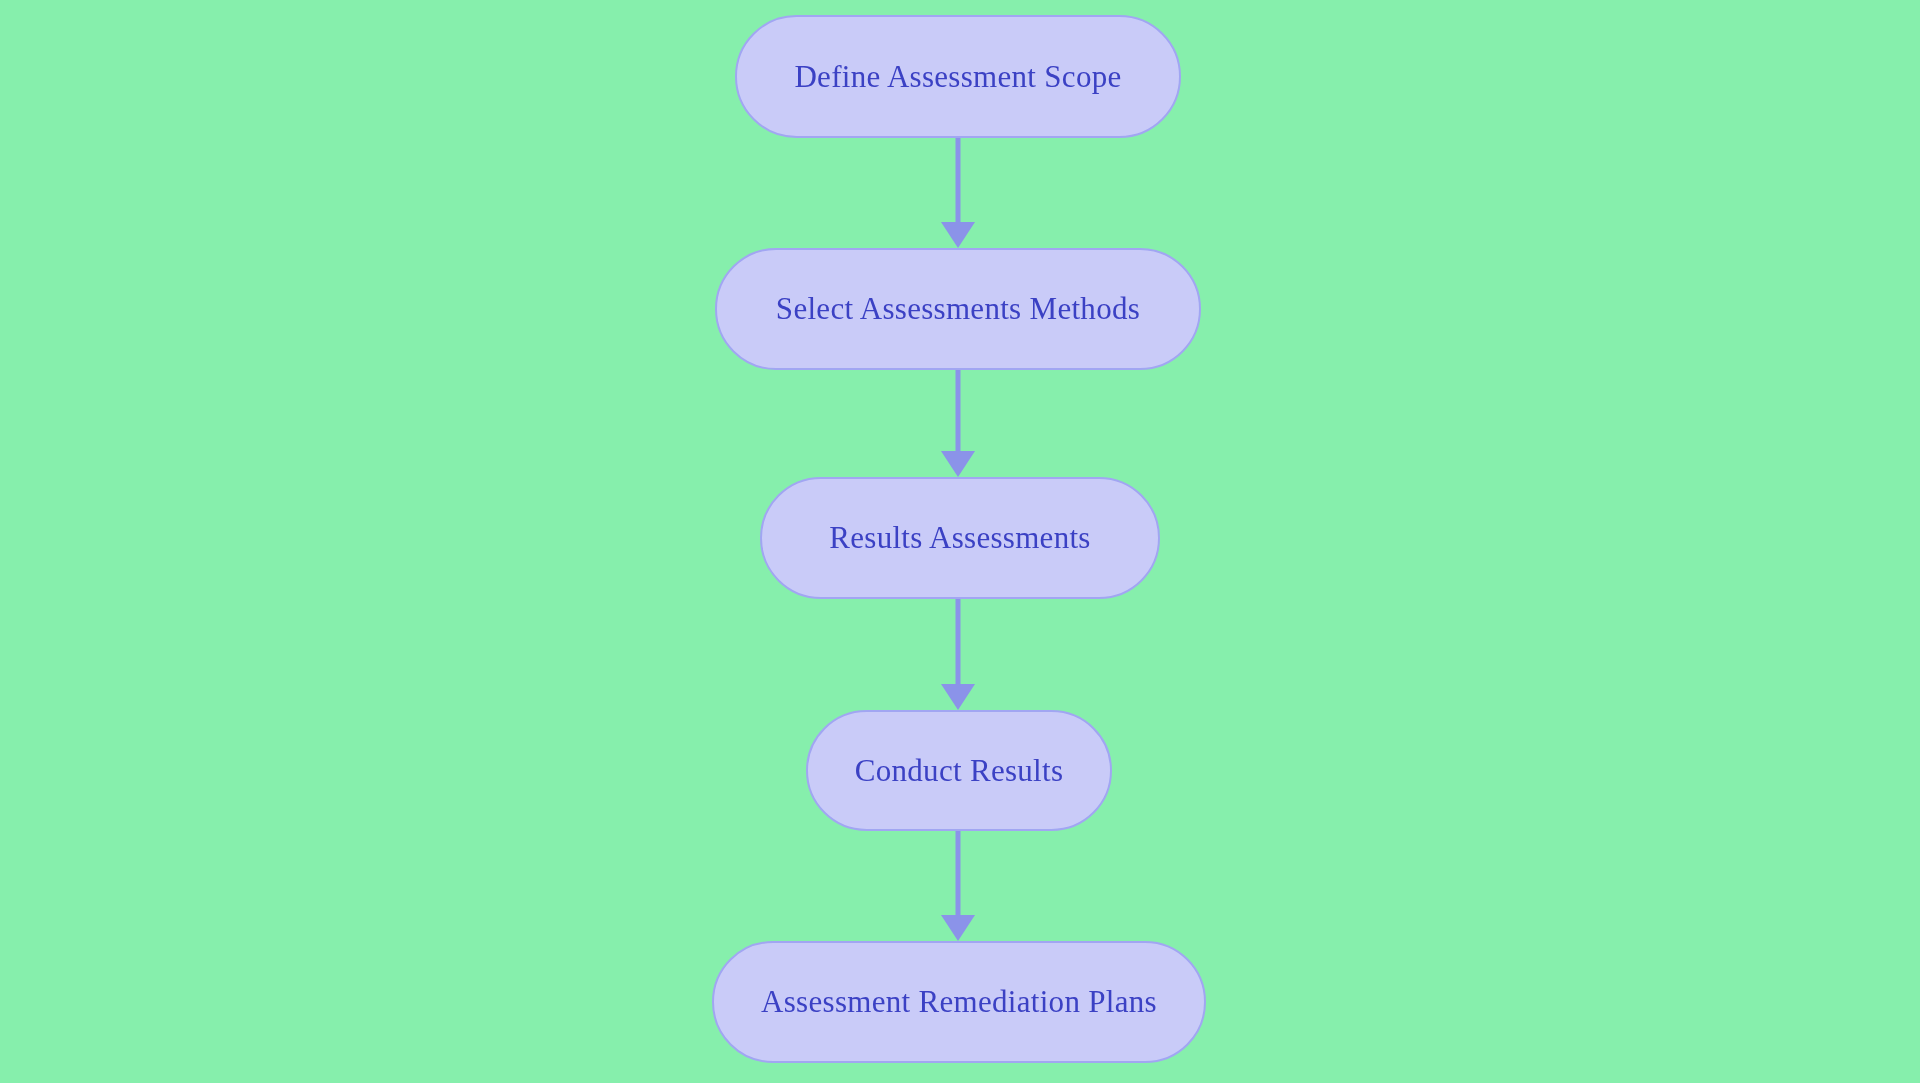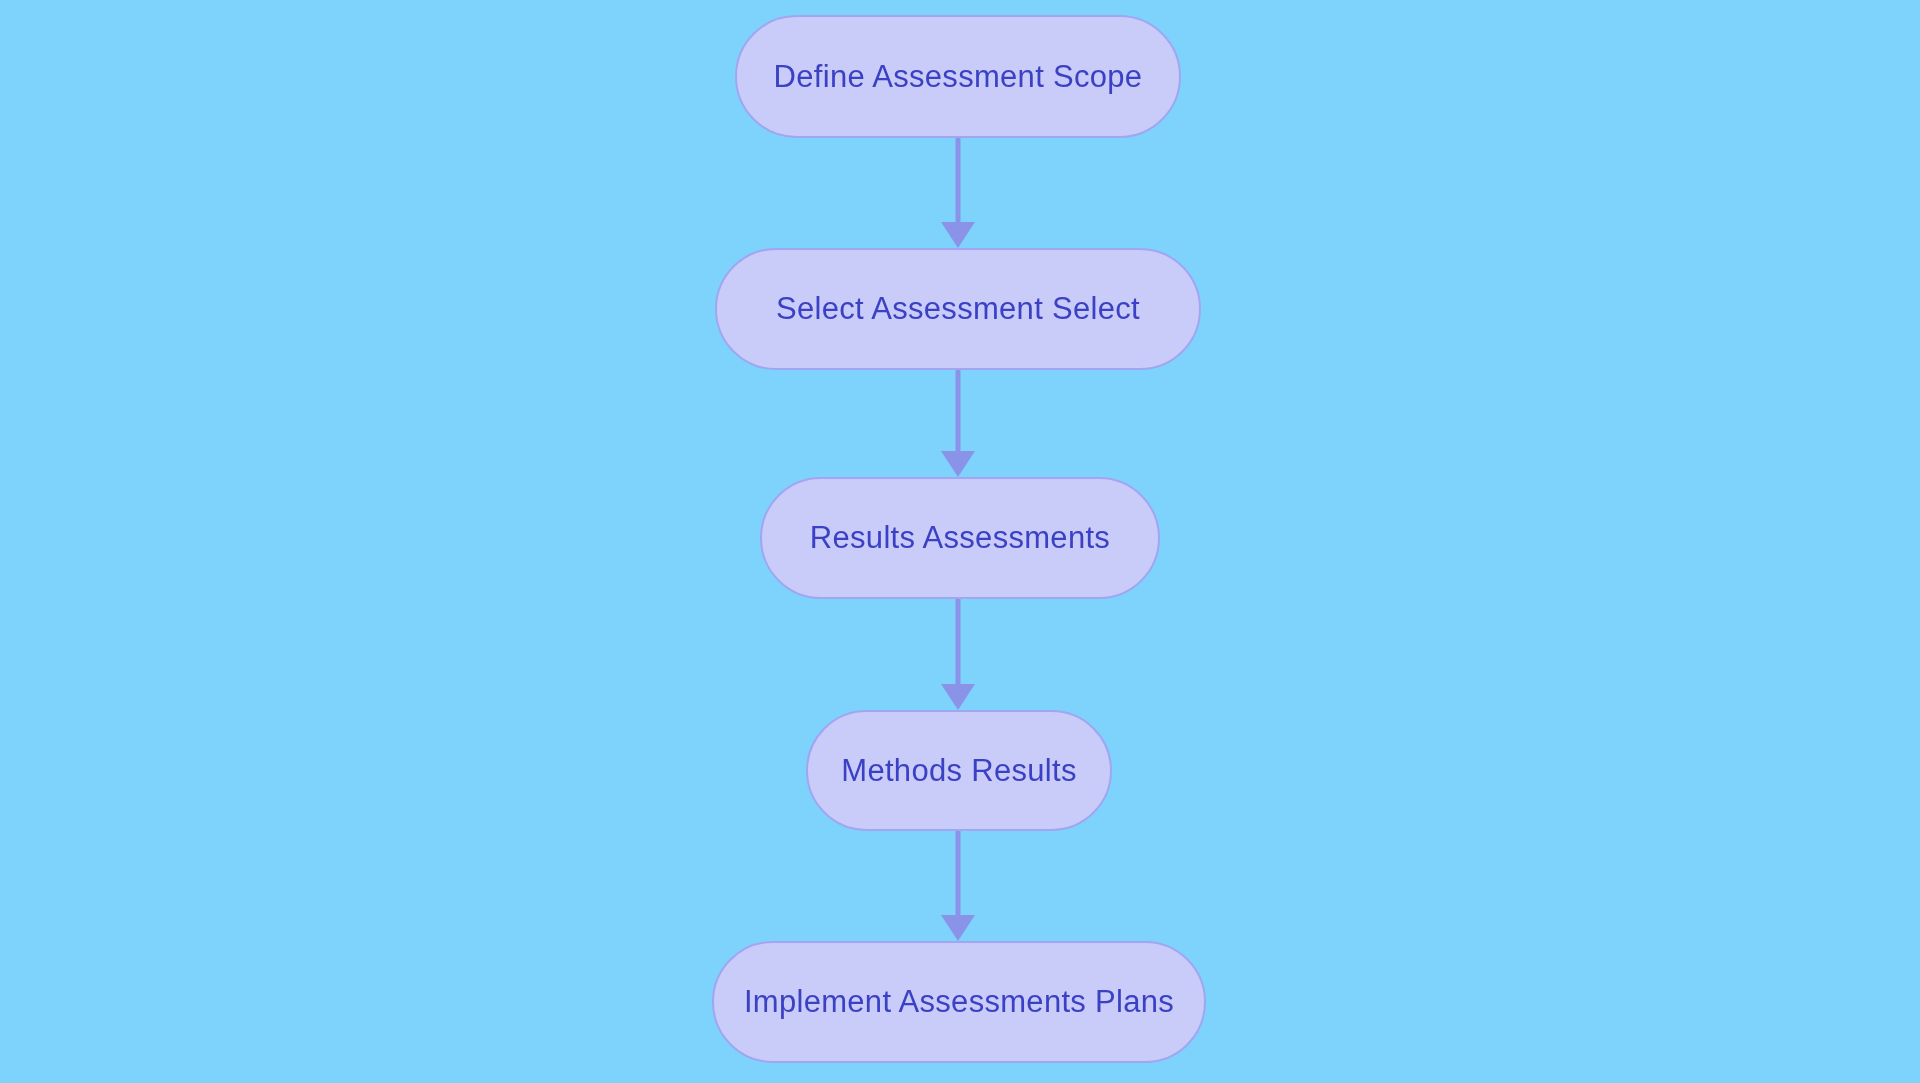--- a/index.html
+++ b/index.html
@@ -4,23 +4,23 @@
 <style>
   html, body {
     margin: 0;
     padding: 0;
     background: #ffffff;
   }
   .stage {
     position: relative;
     width: 1920px;
     height: 1083px;
-    background: #7dd3fc;
+    background: #86efac;
     overflow: hidden;
-    font-family: Liberation Sans, sans-serif;
+    font-family: Liberation Serif, serif;
   }
   .node {
     position: absolute;
     box-sizing: border-box;
     background: #c9cbf8;
     border: 2.5px solid #a1a6f2;
     border-radius: 62px;
     display: flex;
     align-items: center;
     justify-content: center;
@@ -60,43 +60,43 @@
   <div class="node n1">
     <span class="label">Define Assessment Scope</span>
   </div>
 
   <svg class="arrow a1" viewBox="0 0 40 110" aria-hidden="true">
     <line x1="20" y1="0" x2="20" y2="86" stroke="#8b93e9" stroke-width="5"></line>
     <polygon points="3,84 37,84 20,110" fill="#8b93e9"></polygon>
   </svg>
 
   <div class="node n2">
-    <span class="label">Select Assessment Select</span>
+    <span class="label">Select Assessments Methods</span>
   </div>
 
   <svg class="arrow a2" viewBox="0 0 40 107" aria-hidden="true">
     <line x1="20" y1="0" x2="20" y2="83" stroke="#8b93e9" stroke-width="5"></line>
     <polygon points="3,81 37,81 20,107" fill="#8b93e9"></polygon>
   </svg>
 
   <div class="node n3">
     <span class="label">Results Assessments</span>
   </div>
 
   <svg class="arrow a3" viewBox="0 0 40 111" aria-hidden="true">
     <line x1="20" y1="0" x2="20" y2="87" stroke="#8b93e9" stroke-width="5"></line>
     <polygon points="3,85 37,85 20,111" fill="#8b93e9"></polygon>
   </svg>
 
   <div class="node n4">
-    <span class="label">Methods Results</span>
+    <span class="label">Conduct Results</span>
   </div>
 
   <svg class="arrow a4" viewBox="0 0 40 110" aria-hidden="true">
     <line x1="20" y1="0" x2="20" y2="86" stroke="#8b93e9" stroke-width="5"></line>
     <polygon points="3,84 37,84 20,110" fill="#8b93e9"></polygon>
   </svg>
 
   <div class="node n5">
-    <span class="label">Implement Assessments Plans</span>
+    <span class="label">Assessment Remediation Plans</span>
   </div>
 
 </div>
 
 </body></html>

